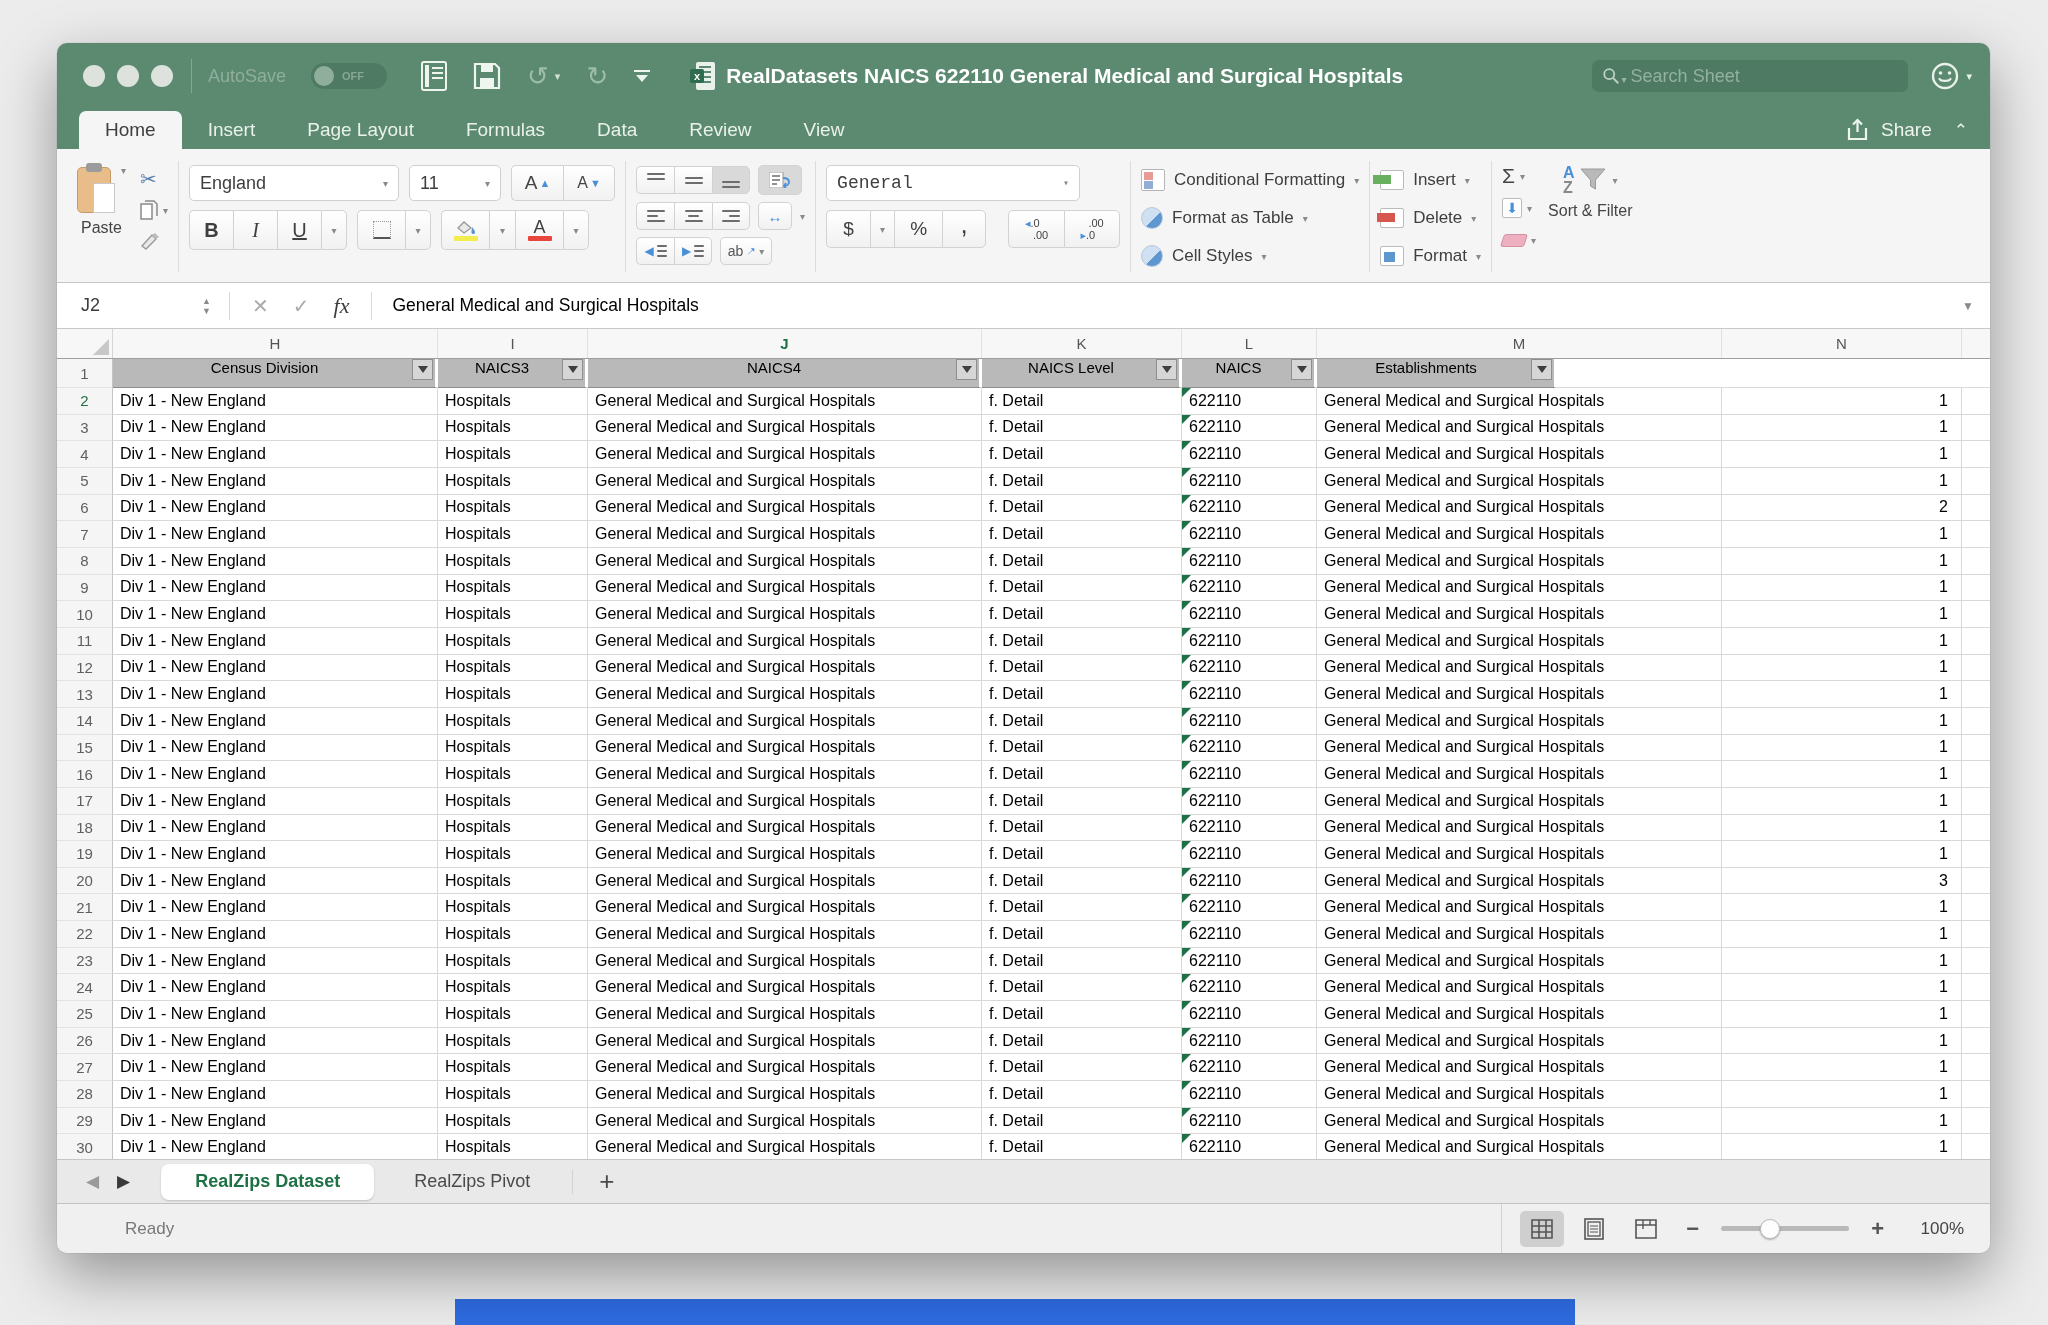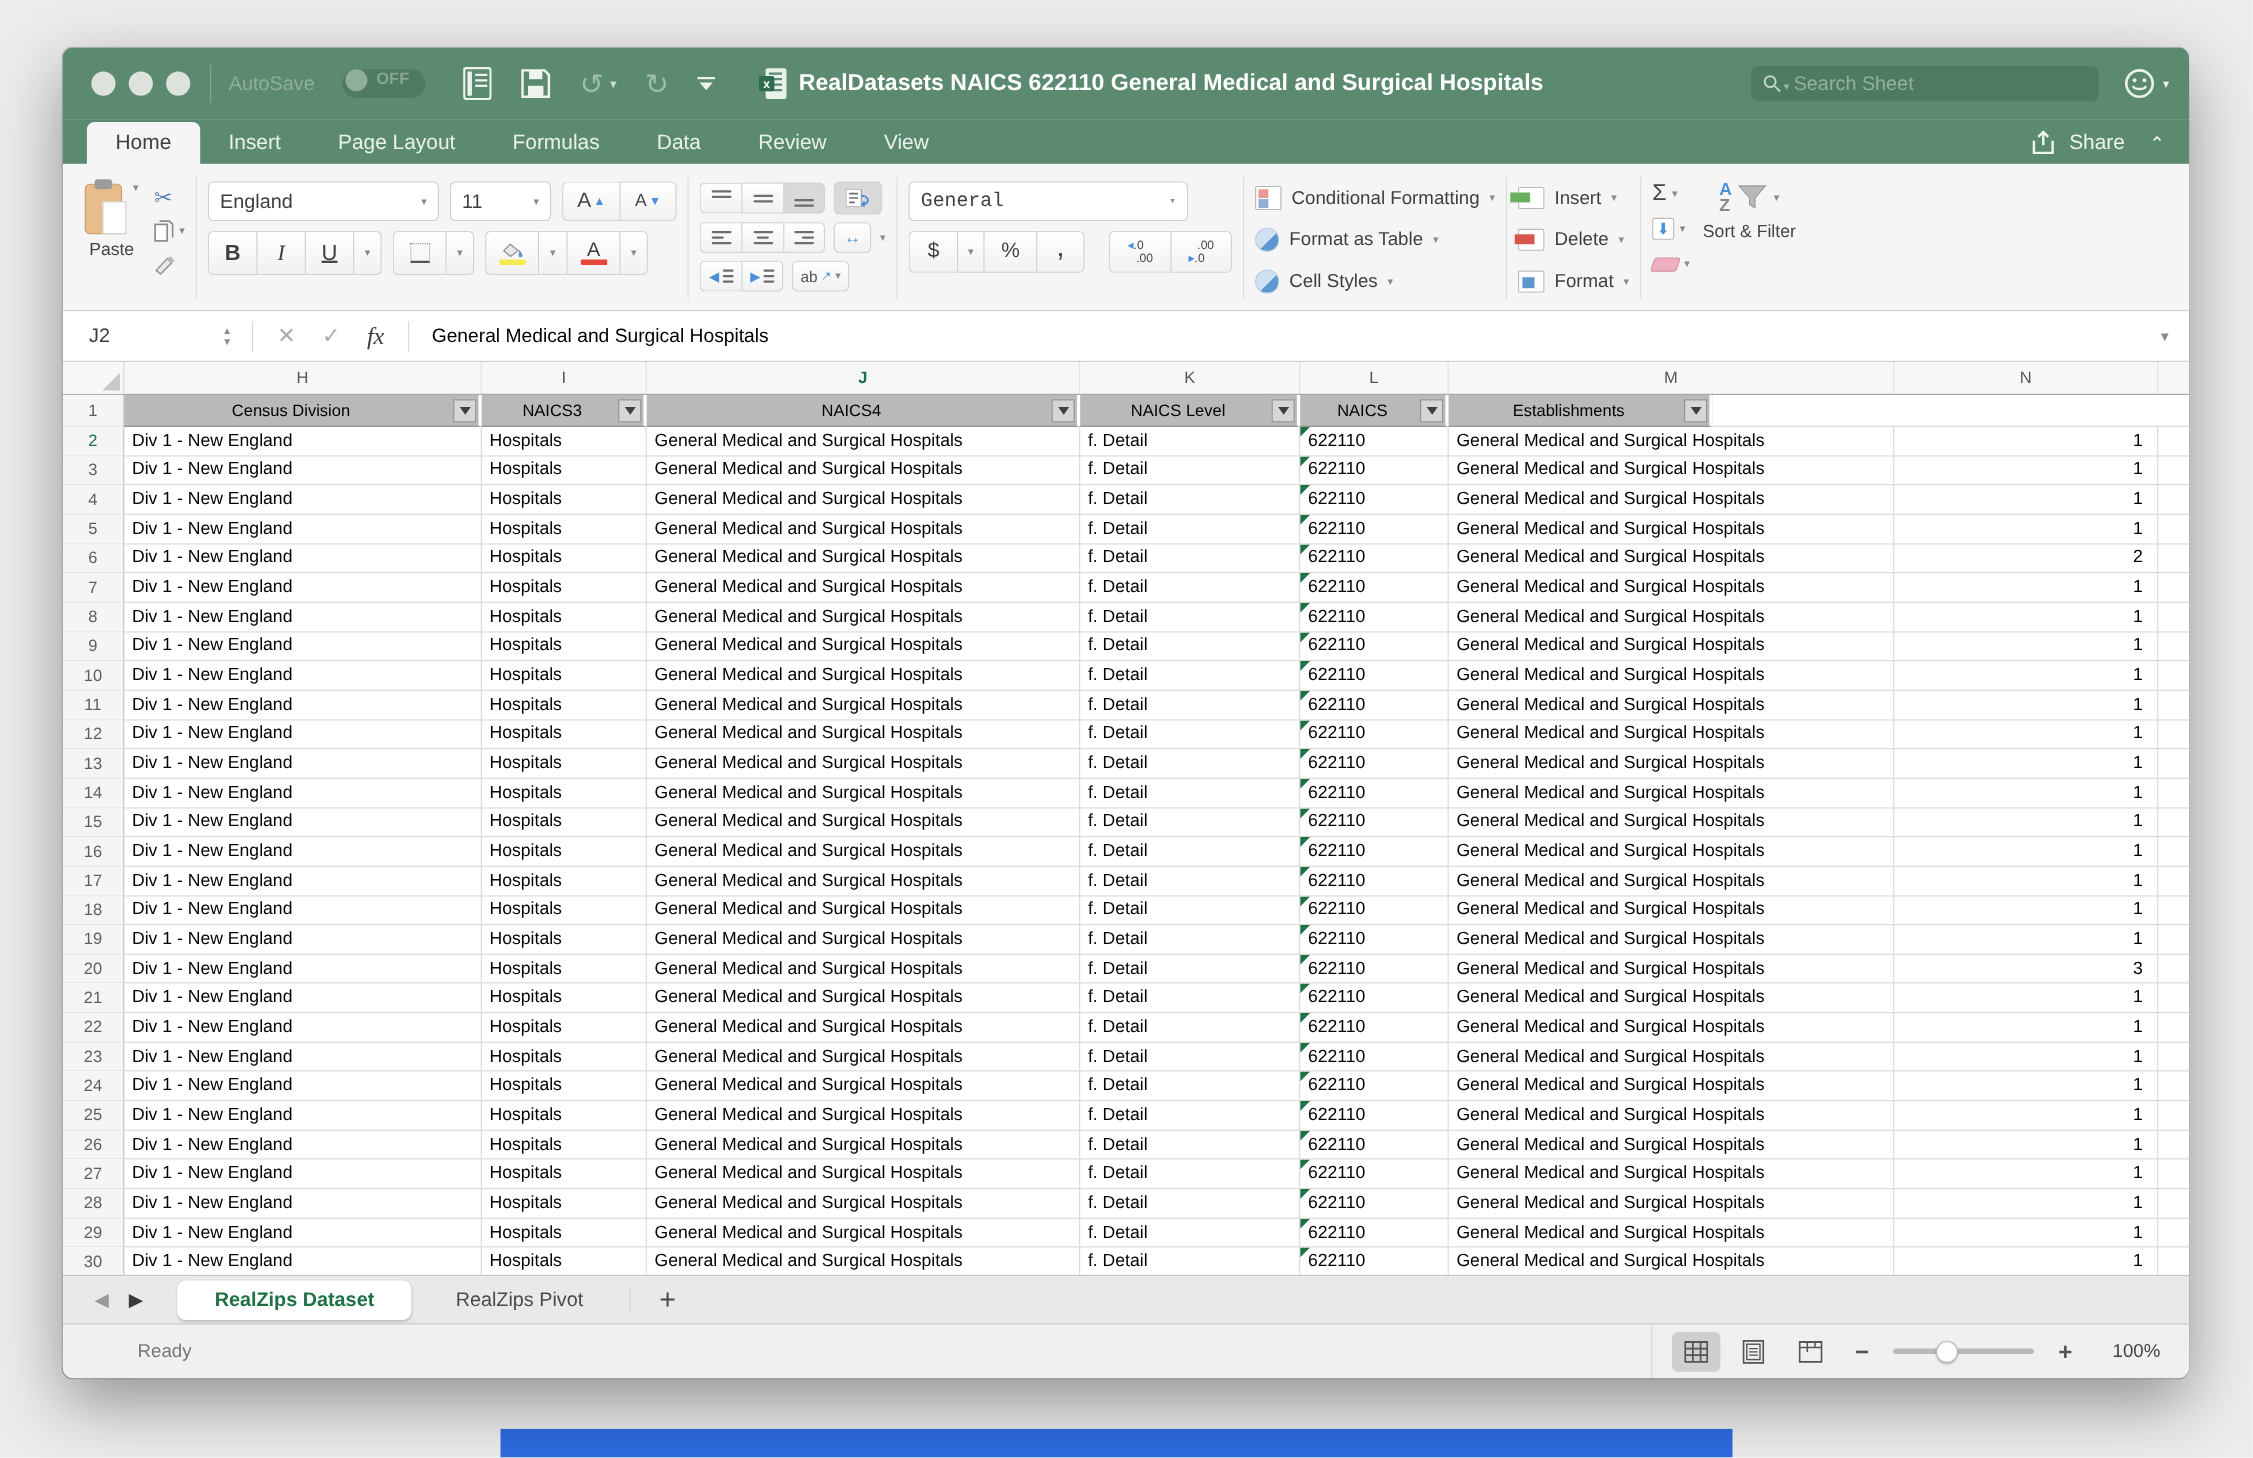--- a/index.html
+++ b/index.html
@@ -10,21 +10,21 @@
 
   .window { position:absolute; left:57px; top:43px; width:1933px; height:1210px;
     background:#fff; border-radius:10px; overflow:hidden; display:flex; flex-direction:column;
     box-shadow:0 22px 60px rgba(0,0,0,.38), 0 0 1px rgba(0,0,0,.4); }
 
   
   .titlebar { height:66px; background:#5b8a71; display:flex; align-items:center; padding:0 18px 0 26px; flex:none; position:relative; }
   .tl { width:22px; height:22px; border-radius:50%; background:#dde3dc; margin-right:12px; flex:none; }
   .tl-div { width:1px; height:34px; background:rgba(255,255,255,.25); margin:0 16px 0 6px; }
   .autosave-lab { color:#8fae9c; font-size:18px; margin-right:25px; }
-  .as-toggle { width:76px; height:26px; border-radius:13px; background:#4e7a63; display:flex; align-items:flex-start; padding:0 8px 0 3px; color:#86a794; font-size:15px; font-weight:700; }
+  .as-toggle { width:76px; height:26px; border-radius:13px; background:#4e7a63; display:flex; align-items:center; padding:0 8px 0 3px; color:#86a794; font-size:11px; font-weight:700; }
   .as-knob { width:20px; height:20px; border-radius:50%; background:#8fae9c; margin-right:8px; }
   .qa-icons { display:flex; align-items:center; margin-left:34px; gap:26px; color:#eef4ee; }
   .qa-btn { display:flex; align-items:center; color:#eef4ee; }
   .qa-btn.dim { color:#9dbcaa; }
   .qa-dd { font-size:11px; margin-left:6px; color:#cfe0d4; }
   .more-cmd { display:flex; flex-direction:column; align-items:center; color:#eef4ee; }
   .more-cmd .bar { width:16px; height:2px; background:#eef4ee; margin-bottom:3px; }
   .more-cmd .tri { width:0; height:0; border-left:6px solid transparent; border-right:6px solid transparent; border-top:7px solid #eef4ee; }
   .doc-title { display:flex; align-items:center; gap:10px; margin-left:40px; white-space:nowrap; }
   .doc-title .t { color:#fff; font-size:21px; font-weight:600; }
@@ -130,21 +130,21 @@
 
   
   .grid { flex:1; overflow:hidden; background:#fff; display:flex; flex-direction:column; }
   .grow { display:flex; flex:none; }
   .letters { height:30px; background:#f7f7f7; border-bottom:1px solid #9f9f9f; }
   .lcell { display:flex; align-items:center; justify-content:center; font-size:15px; color:#555; border-right:1px solid #e1e1e1; flex:none; }
   .lcell.active { color:#1e7145; font-weight:600; }
   .corner { position:relative; background:#f7f7f7; border-right:1px solid #d5d5d5; flex:none; }
   .corner:after { content:""; position:absolute; right:3px; bottom:3px; border-left:16px solid transparent; border-bottom:16px solid #c8c8c8; }
   .hrow { height:29px; }
-  .hcell { background:#b9b9b9; border-right:3px solid #fff; border-bottom:1px solid #8d8d8d; display:flex; align-items:center; padding:0 2px 0 4px; flex:none; }
+  .hcell { background:#b9b9b9; border-right:3px solid #fff; border-bottom:1px solid #8d8d8d; display:flex; align-items:flex-start; padding:0 2px 0 4px; flex:none; }
   .hcell .lab { flex:1; text-align:center; font-size:15px; color:#000; white-space:nowrap; overflow:hidden; }
   .filterbtn { width:21px; height:21px; background:#d6d6d6; border:1px solid #8f8f8f; display:flex; align-items:center; justify-content:center; flex:none; }
   .filterbtn .v { width:0; height:0; border-left:5px solid transparent; border-right:5px solid transparent; border-top:7px solid #3f3f3f; }
   .gut { background:#f5f5f5; border-right:1px solid #c4c4c4; border-bottom:1px solid #e3e3e3; display:flex; align-items:center; justify-content:center; font-size:15px; color:#5f5f5f; flex:none; }
   .gut.active { color:#1e7145; }
   .drow { height:26.66px; }
   .dcell { border-right:1px solid #d8d8d8; border-bottom:1px solid #d8d8d8; display:flex; align-items:center; padding-left:7px; font-size:16px; color:#000; white-space:nowrap; overflow:hidden; flex:none; position:relative; }
   .dcell.num { justify-content:flex-end; padding-right:13px; }
   .dcell .gtri { position:absolute; top:0; left:0; width:0; height:0; border-top:9px solid #1e7145; border-right:9px solid transparent; }
   .fill { flex:1; border-bottom:1px solid #d8d8d8; }

